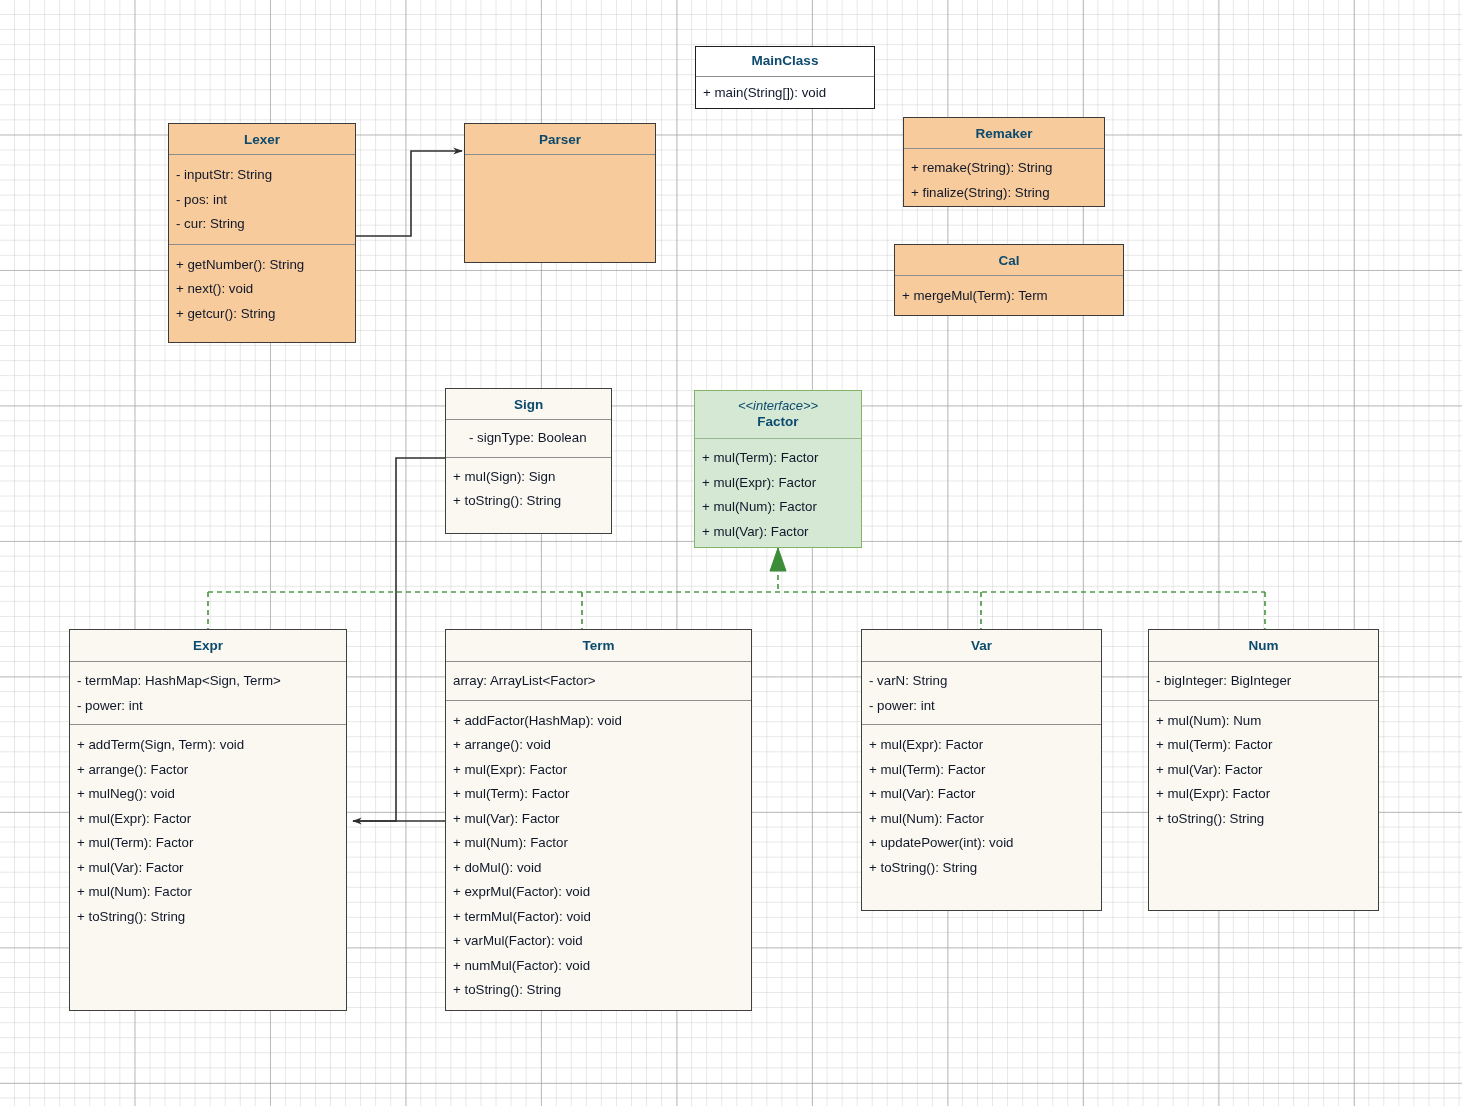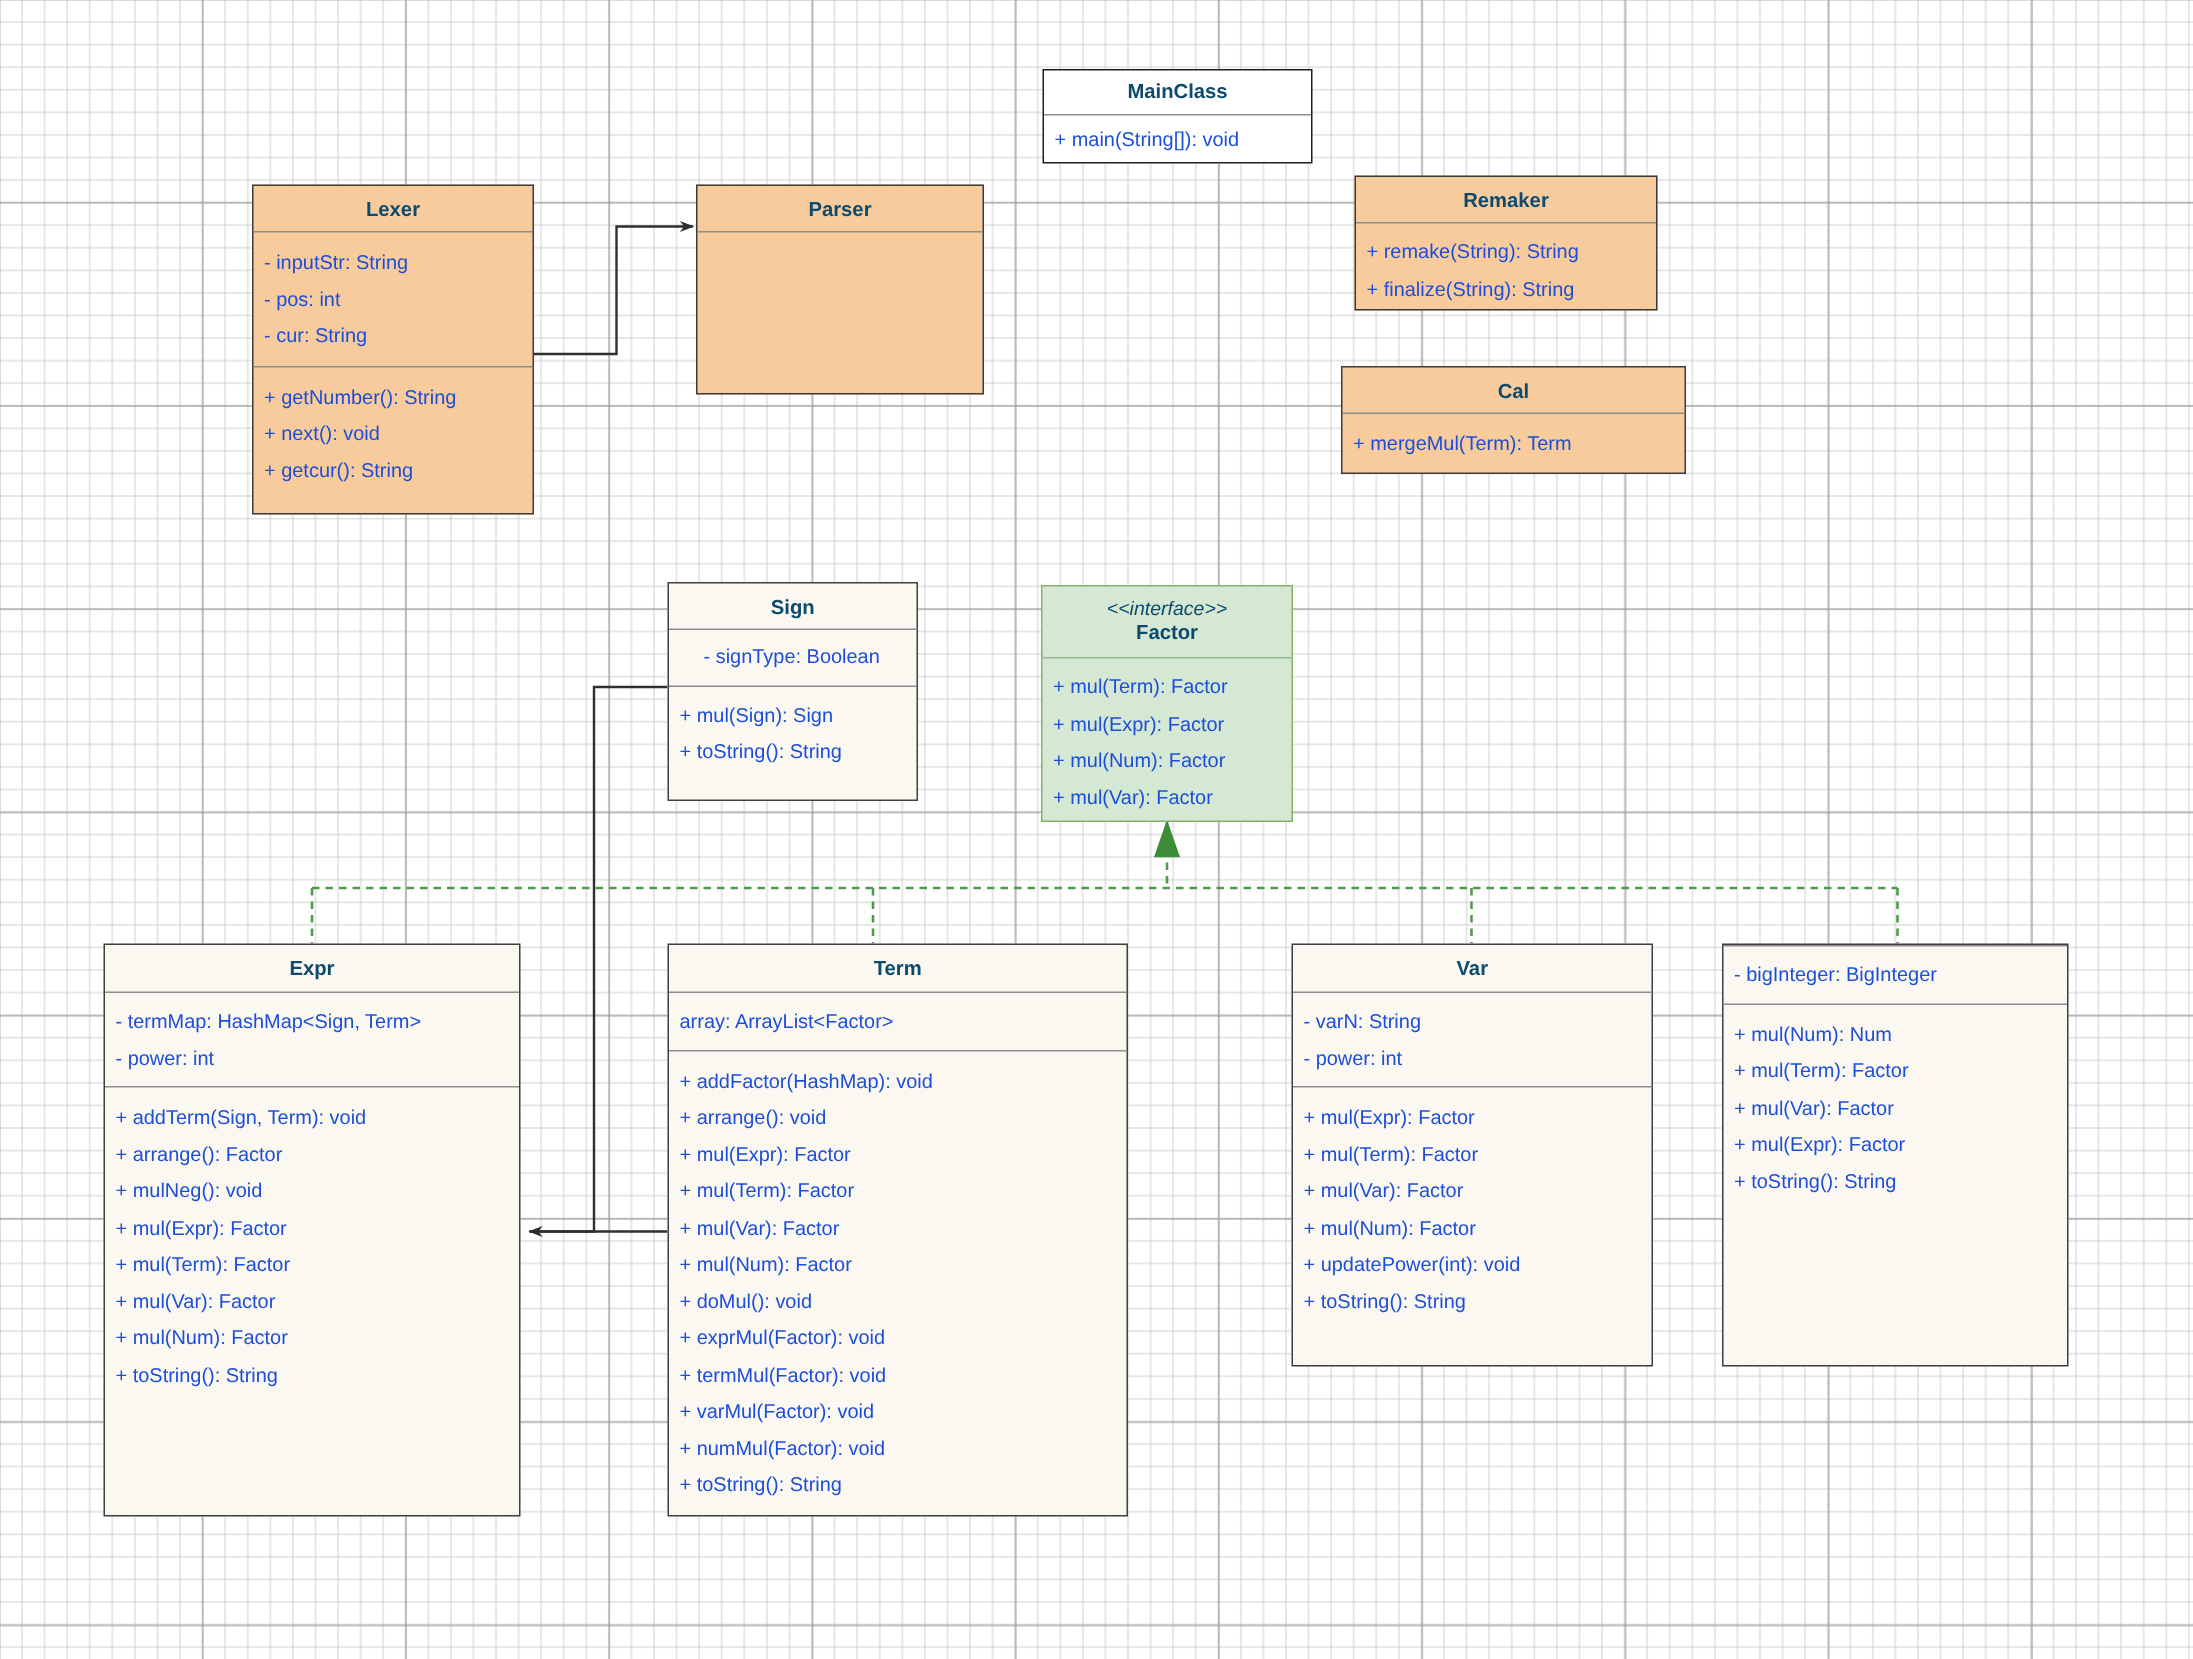--- a/index.html
+++ b/index.html
@@ -64,21 +64,21 @@
     width: 100%;
   }
   .uml-green .uml-divider { background: #9ab88f; }
 
   .uml-section {
     padding: 8px 0 8px 0;
     box-sizing: border-box;
   }
   .uml-row {
     font-size: 13.3px;
-    color: #1d4ed8;
+    color: #0f172a;
     line-height: 24.5px;
     padding: 0 6px 0 7px;
     white-space: nowrap;
   }
 
   svg.links {
     position: absolute;
     left: 0; top: 0;
     width: 1462px;
     height: 1106px;
@@ -273,20 +273,23 @@
       <div class="uml-row">+ mul(Expr): Factor</div>
       <div class="uml-row">+ mul(Term): Factor</div>
       <div class="uml-row">+ mul(Var): Factor</div>
       <div class="uml-row">+ mul(Num): Factor</div>
       <div class="uml-row">+ updatePower(int): void</div>
       <div class="uml-row">+ toString(): String</div>
     </div>
   </div>
 
   <div class="uml-box plain" style="left:1148px; top:629px; width:231px; height:282px;">
+    <div class="uml-header" style="height:31px;">
+      <span class="cname">Num</span>
+    </div>
     <div class="uml-divider"></div>
     <div class="uml-section" style="padding:7px 0 6px;">
       <div class="uml-row">- bigInteger: BigInteger</div>
     </div>
     <div class="uml-divider"></div>
     <div class="uml-section" style="padding:8px 0 6px;">
       <div class="uml-row">+ mul(Num): Num</div>
       <div class="uml-row">+ mul(Term): Factor</div>
       <div class="uml-row">+ mul(Var): Factor</div>
       <div class="uml-row">+ mul(Expr): Factor</div>

